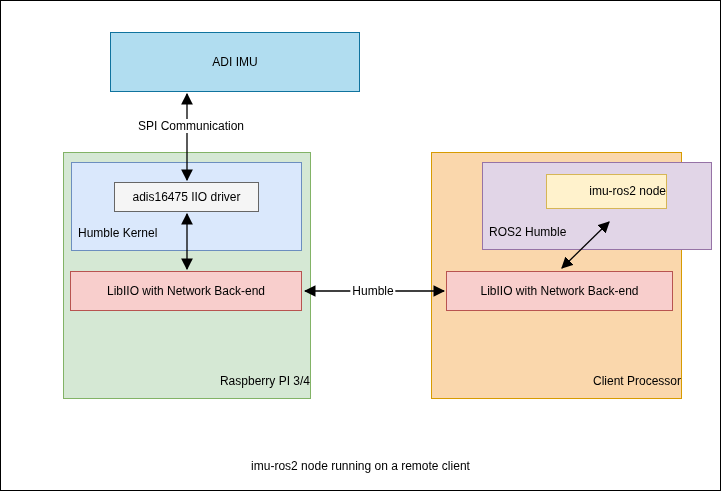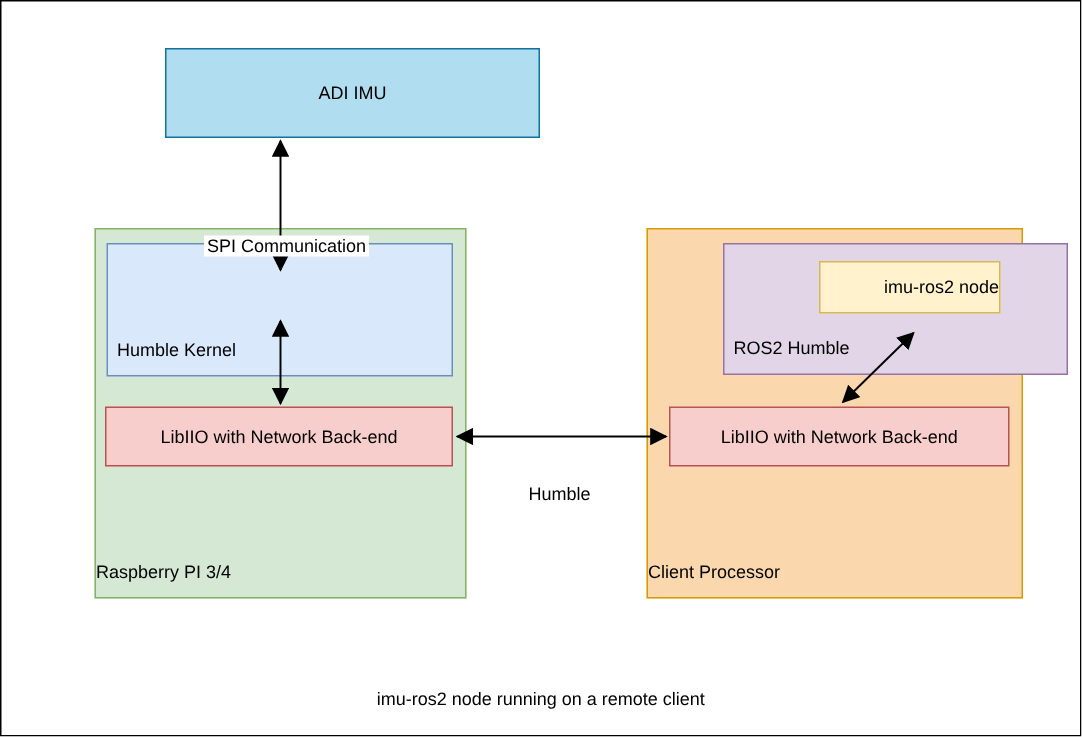--- a/index.html
+++ b/index.html
@@ -56,33 +56,32 @@
     position: absolute;
     left: 6px;
     bottom: 10px;
     white-space: nowrap;
   }
   .bottom-center-label {
     position: absolute;
     left: 0;
     bottom: 10px;
     width: 100%;
-    text-align: left;
+    text-align: right;
     white-space: nowrap;
   }
 
   
   .edge-label {
     position: absolute;
     transform: translate(-50%, -50%);
     background: #ffffff;
     padding: 0 2px;
     white-space: nowrap;
     z-index: 3;
-    margin-top: 38px;
   }
   .spi-label     { left: 190px; top: 125px; }
   .network-label { left: 372px; top: 290px; }
 
   
   .caption {
     position: absolute;
     left: 0;
     top: 458px;
     width: 100%;
@@ -122,20 +121,23 @@
   <div class="edge-label spi-label">SPI Communication</div>
 
   <div class="node rpi">
     <span class="bottom-center-label">Raspberry PI 3/4</span>
   </div>
 
   <div class="node kernel">
     <span class="corner-label">Humble Kernel</span>
   </div>
 
+  <div class="node driver">
+    <span>adis16475 IIO driver</span>
+  </div>
 
   <div class="node libiio-l">
     <span>LibIIO with Network Back-end</span>
   </div>
 
   <div class="edge-label network-label">Humble</div>
 
   <div class="node client">
     <span class="bottom-center-label">Client Processor</span>
   </div>

